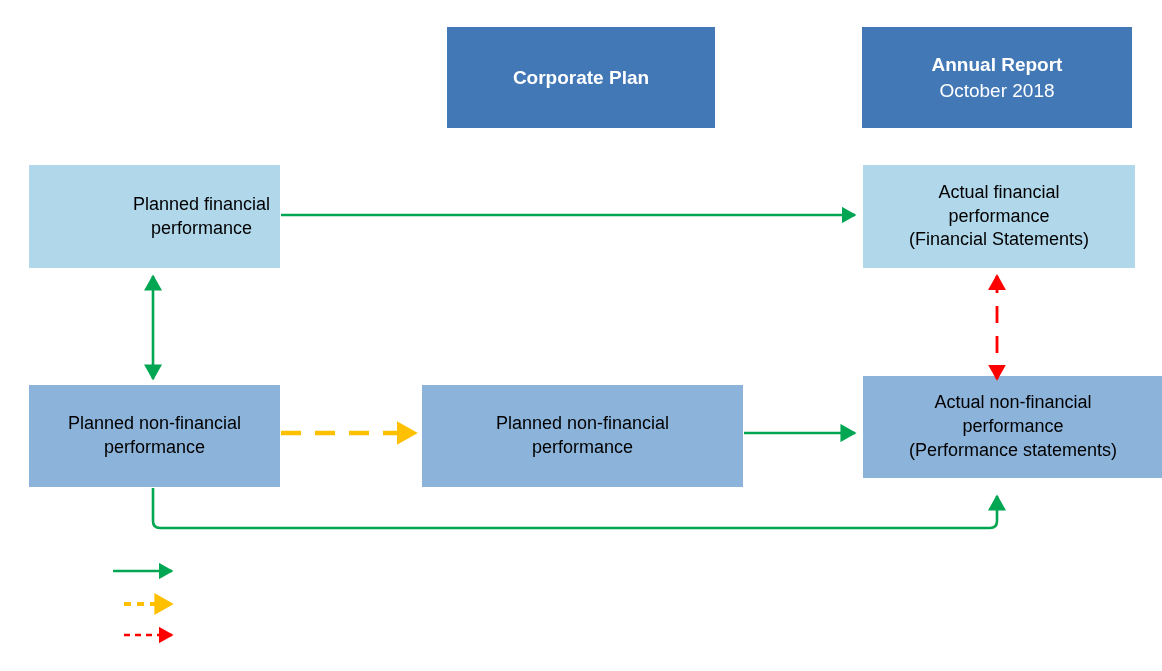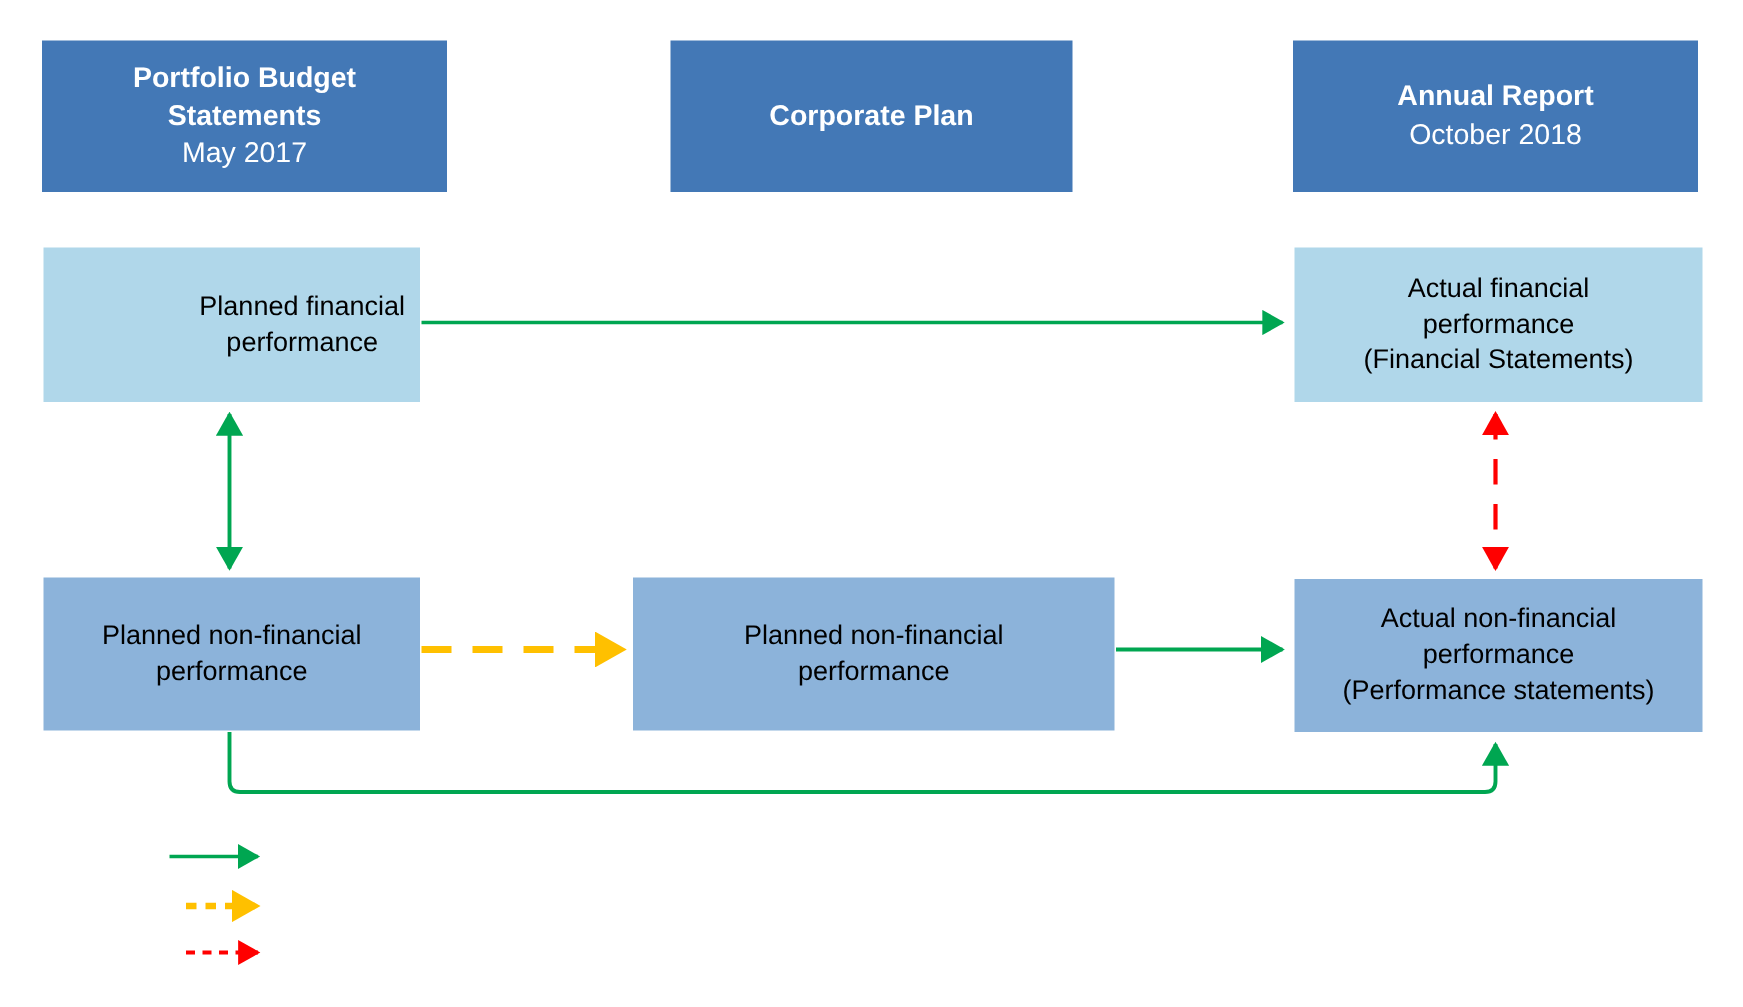--- a/index.html
+++ b/index.html
@@ -66,26 +66,20 @@
     top: 553px;
     width: 1162px;
     height: 118px;
   }
 </style>
 </head>
 <body>
 
 <div id="canvas">
 
-  <div class="box header-box" style="left:28px; top:27px; width:270px; height:101px;">
-    <div class="inner">
-      <span class="title">Portfolio Budget Statements</span>
-      <span class="subtitle">May 2017</span>
-    </div>
-  </div>
 
   <div class="box header-box" style="left:447px; top:27px; width:268px; height:101px;justify-content:center;">
     <div class="inner">
       <span class="title">Corporate Plan</span>
     </div>
   </div>
 
   <div class="box header-box" style="left:862px; top:27px; width:270px; height:101px;">
     <div class="inner">
       <span class="title">Annual Report</span>
@@ -102,21 +96,21 @@
   </div>
 
   <div class="box mid-box" style="left:29px; top:385px; width:251px; height:102px;">
     <div class="inner">Planned non-financial<br>performance</div>
   </div>
 
   <div class="box mid-box" style="left:422px; top:385px; width:321px; height:102px;">
     <div class="inner">Planned non-financial<br>performance</div>
   </div>
 
-  <div class="box mid-box" style="left:863px; top:386px; width:272px; height:102px;">
+  <div class="box mid-box" style="left:863px; top:376px; width:300px; height:102px;">
     <div class="inner">Actual non-financial<br>performance<br>(Performance statements)</div>
   </div>
 
   <svg id="arrows" viewBox="0 0 1162 671">
     <defs>
       <marker id="mk-green" markerWidth="7" markerHeight="7" refX="5.6" refY="3.5" orient="auto" markerUnits="strokeWidth">
         <path d="M0,0 L6.2,3.5 L0,7 z" fill="#00A651"></path>
       </marker>
       <marker id="mk-green-start" markerWidth="7" markerHeight="7" refX="0.6" refY="3.5" orient="auto" markerUnits="strokeWidth">
         <path d="M6.2,0 L0,3.5 L6.2,7 z" fill="#00A651"></path>

